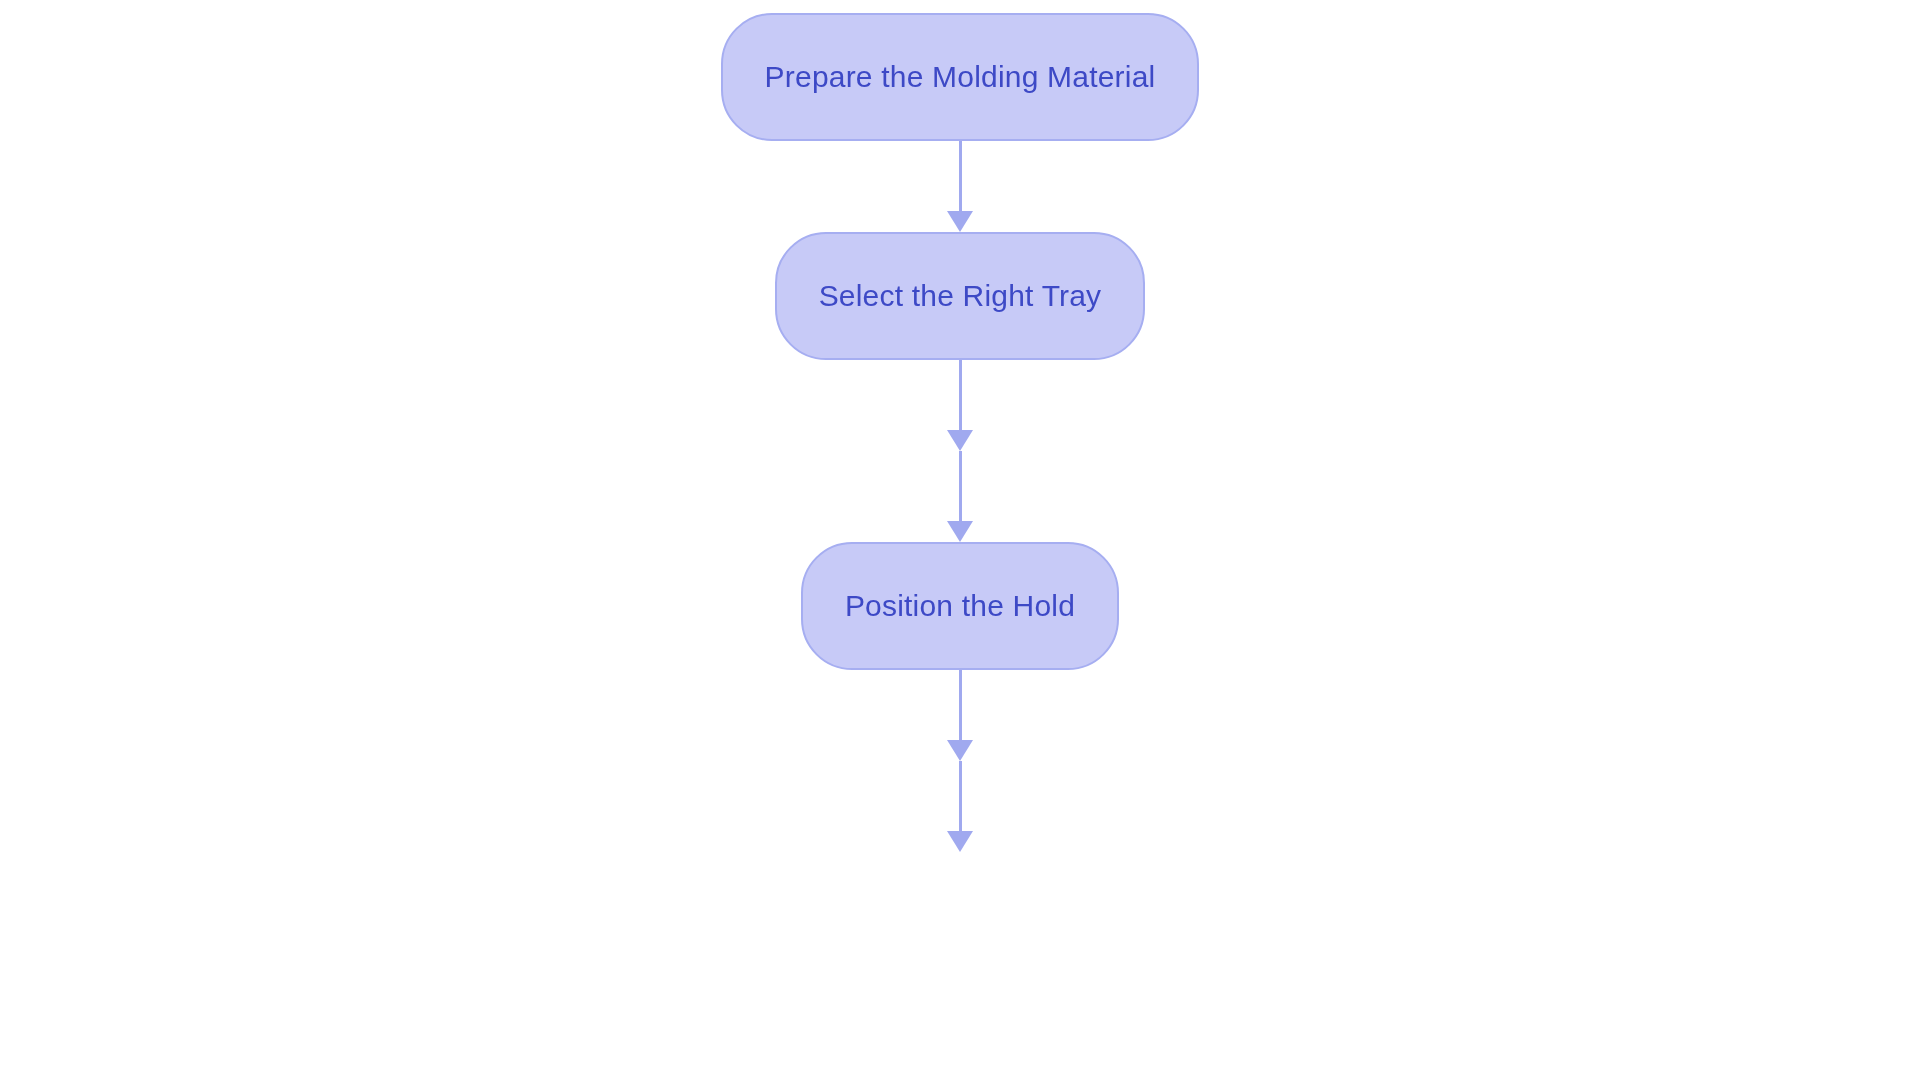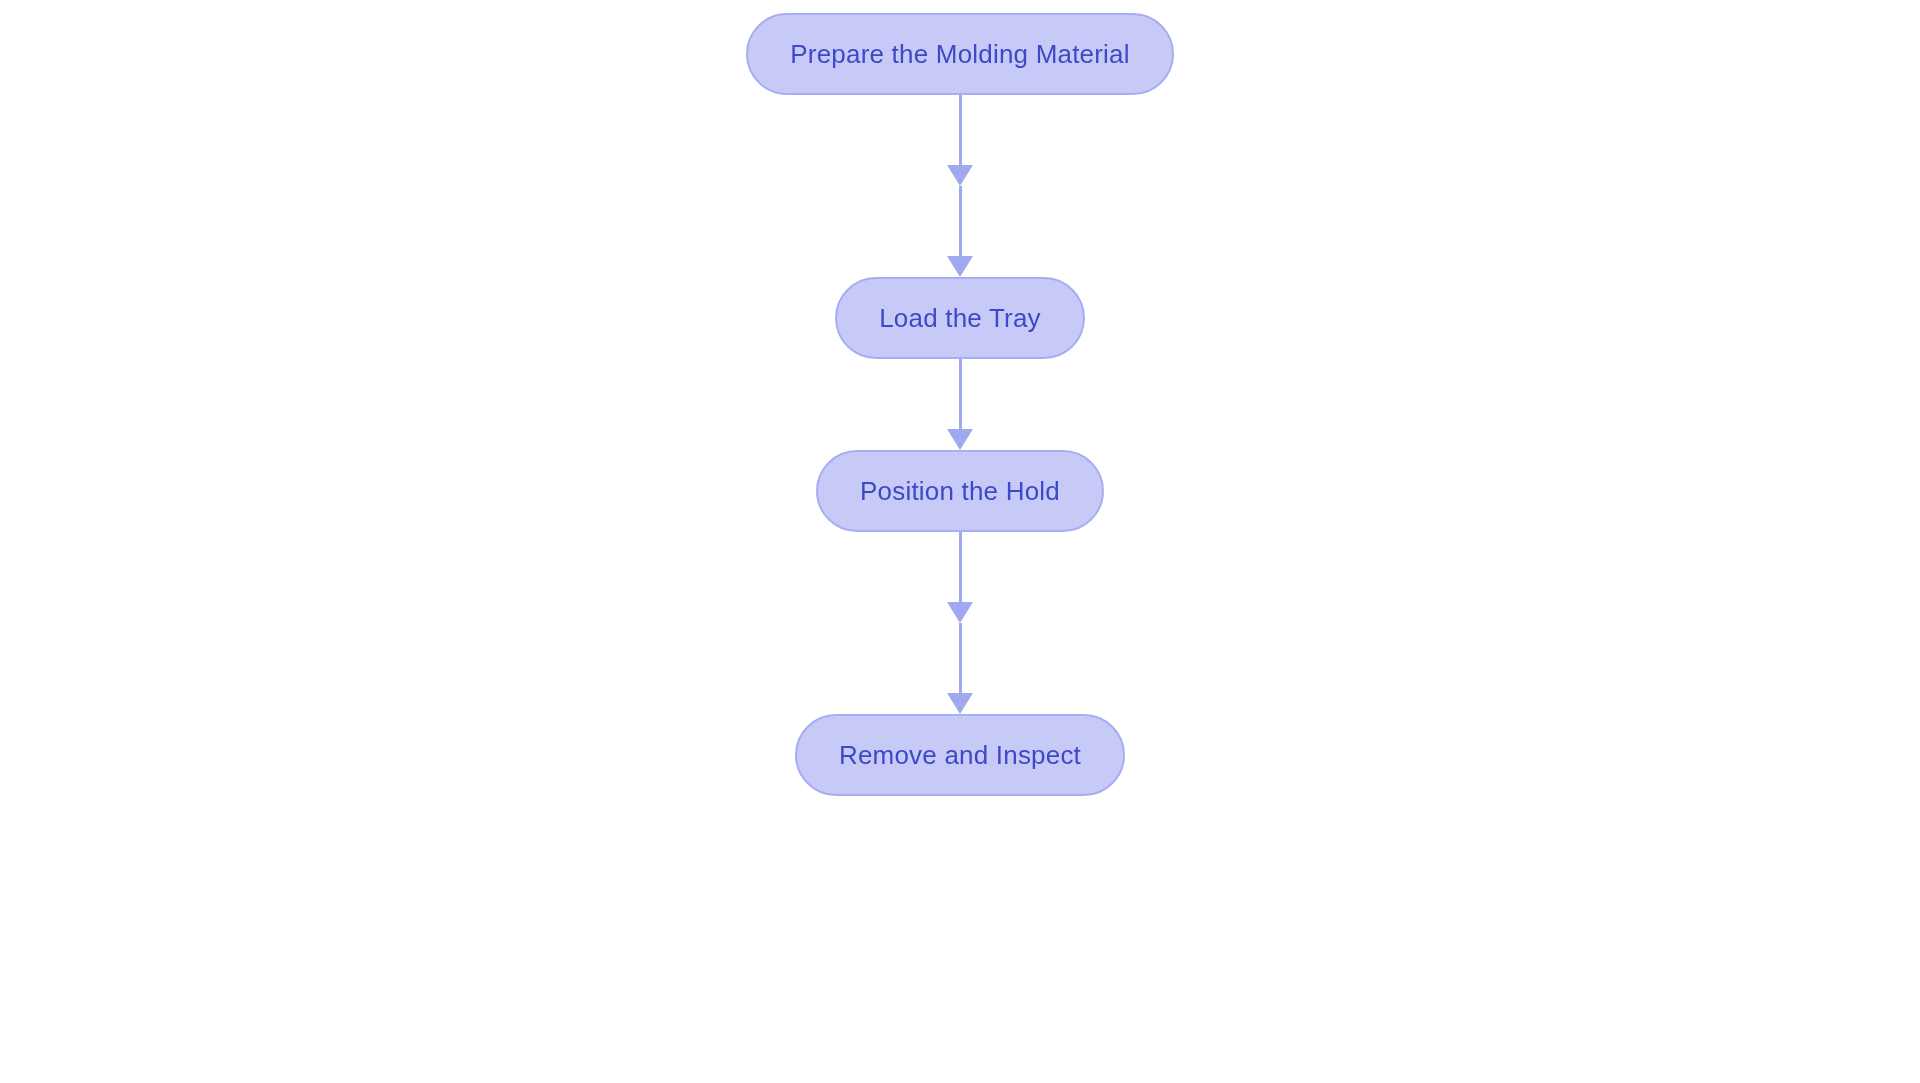--- a/index.html
+++ b/index.html
@@ -25,31 +25,31 @@
     position: absolute;
     left: 0;
     top: 0;
     width: 100%;
     padding-top: 13px;
     display: flex;
     flex-direction: column;
     align-items: center;
   }
   .node {
-    height: 82px;
+    height: 128px;
     min-width: 214px;
     padding: 0 42px;
     border-radius: 51px;
     background: var(--node-fill);
     border: 2px solid var(--node-border);
     color: var(--node-text);
     display: flex;
     align-items: center;
     justify-content: center;
-    font-size: 26px;
+    font-size: 30px;
     font-weight: 500;
     letter-spacing: 0.2px;
     white-space: nowrap;
   }
   .arrow {
     height: 91px;
     display: flex;
     flex-direction: column;
     align-items: center;
   }
@@ -74,29 +74,29 @@
 
     <div class="node">
       <span>Prepare the Molding Material</span>
     </div>
 
     <div class="arrow">
       <div class="line"></div>
       <div class="head"></div>
     </div>
 
+    <div class="node">
+      <span>Select the Right Tray</span>
+    </div>
 
     <div class="arrow">
       <div class="line"></div>
       <div class="head"></div>
     </div>
 
-    <div class="node">
-      <span>Load the Tray</span>
-    </div>
 
     <div class="arrow">
       <div class="line"></div>
       <div class="head"></div>
     </div>
 
     <div class="node">
       <span>Position the Hold</span>
     </div>
 
@@ -104,18 +104,15 @@
       <div class="line"></div>
       <div class="head"></div>
     </div>
 
 
     <div class="arrow">
       <div class="line"></div>
       <div class="head"></div>
     </div>
 
-    <div class="node">
-      <span>Remove and Inspect</span>
-    </div>
 
   </div>
 </div>
 
 </body></html>

